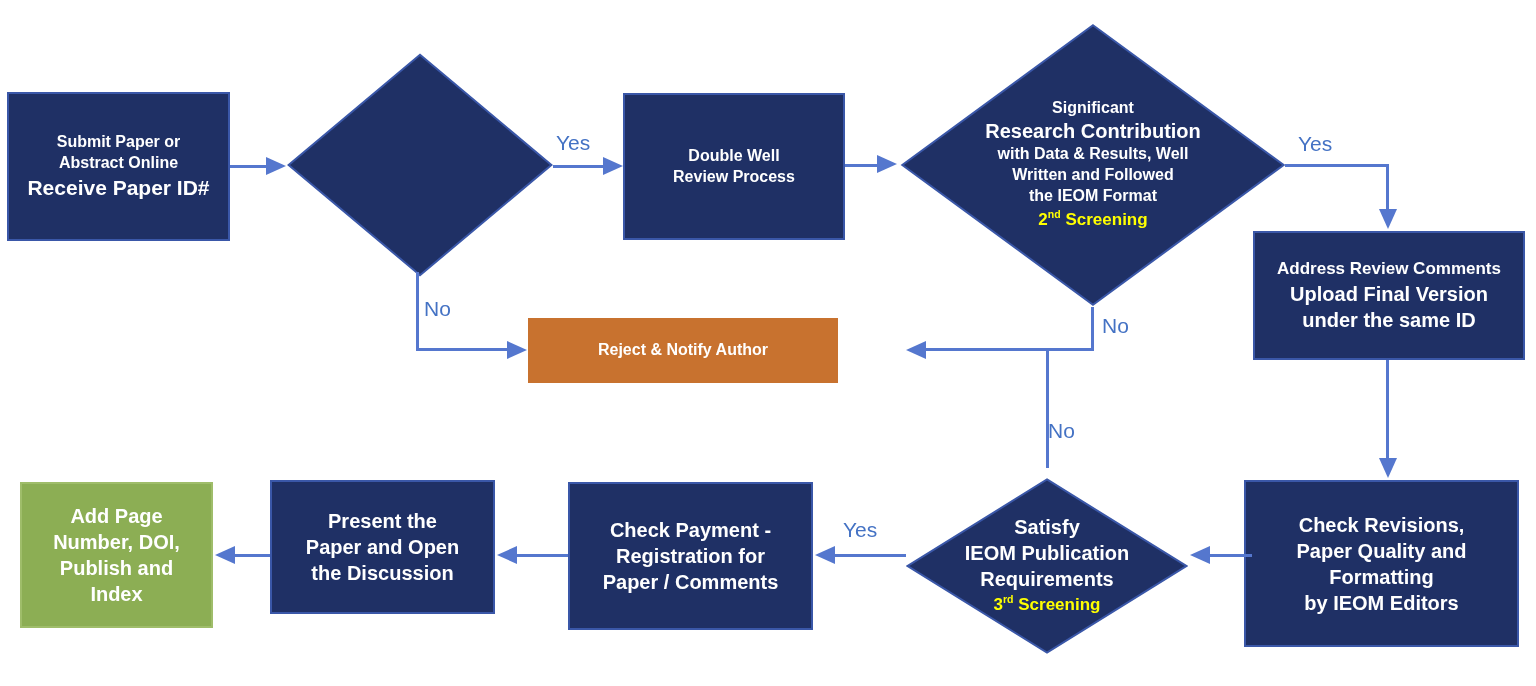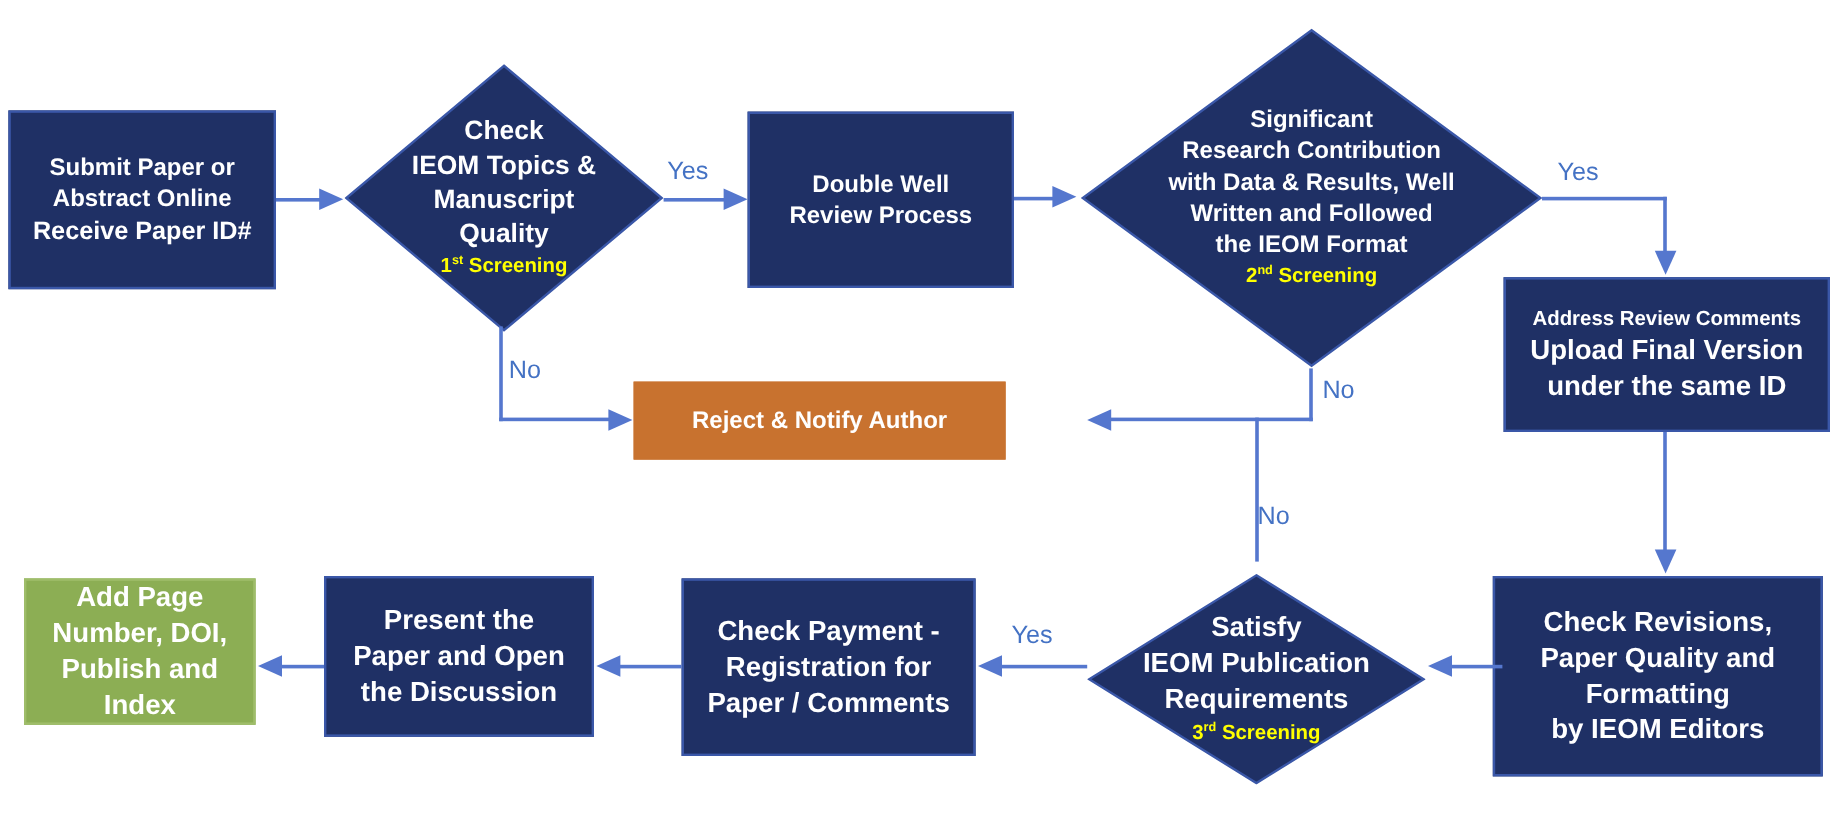--- a/index.html
+++ b/index.html
@@ -13,22 +13,22 @@
   .node{position:absolute; display:flex; flex-direction:column; align-items:center; justify-content:center; text-align:center; color:#ffffff; font-weight:700;}
   .rect{background:var(--navy); border:2px solid var(--navy-border);}
   .rect.orange{background:var(--orange); border:2px solid var(--orange);}
   .rect.green{background:var(--green); border:2px solid var(--green-border);}
 
   .diamond{background:transparent;}
   .dshape{position:absolute; left:0; top:0; width:100%; height:100%;}
   .dtext{position:relative; z-index:2; display:flex; flex-direction:column; align-items:center; justify-content:center;}
 
   .ln{line-height:1.30;}
-  .f24{font-size:20px;}
-  .f23{font-size:23px;}
+  .f24{font-size:16px;}
+  .f23{font-size:20px;}
   .f22{font-size:22px;}
   .f21{font-size:21px;}
   .f20{font-size:20px;text-align:center;}
   .f17{font-size:17px;}
   .screening{color:var(--yellow); font-size:17px; font-weight:700; line-height:1.5;}
   .screening .sup{vertical-align:super; font-size:0.62em;}
 
   .edge-label{position:absolute; color:var(--label); font-size:21px; font-weight:400;}
 
   .cl{position:absolute; background:var(--line);}
@@ -44,21 +44,21 @@
   #n-submit{left:7px; top:92px; width:223px; height:149px;}
   #n-check-topics{left:287px; top:53px; width:266px; height:224px;}
   #n-double-peer{left:623px; top:93px; width:222px; height:147px;}
   #n-significant{left:900px; top:23px; width:386px; height:284px;}
   #n-address{left:1253px; top:231px; width:272px; height:129px;}
   #n-reject{left:528px; top:318px; width:310px; height:65px;}
   #n-revisions{left:1244px; top:480px; width:275px; height:167px;}
   #n-satisfy{left:906px; top:478px; width:282px; height:176px;}
   #n-payment{left:568px; top:482px; width:245px; height:148px;}
   #n-present{left:270px; top:480px; width:225px; height:134px;}
-  #n-addpage{left:20px; top:482px; width:193px; height:122px;}
+  #n-addpage{left:20px; top:482px; width:193px; height:146px;}
 
   
   #l-yes1{left:556px; top:131px;}
   #l-yes2{left:1298px; top:132px;}
   #l-yes3{left:843px; top:518px;}
   #l-no1{left:424px; top:297px;}
   #l-no2{left:1102px; top:314px;}
   #l-no3{left:1048px; top:419px;}
 
   
@@ -97,27 +97,20 @@
   <div class="node rect" id="n-submit">
     <div class="ln f24">Submit Paper or</div>
     <div class="ln f24">Abstract Online</div>
     <div class="ln f21">Receive Paper ID#</div>
   </div>
 
   <div class="node diamond" id="n-check-topics">
     <svg class="dshape" viewBox="0 0 100 100" preserveAspectRatio="none">
       <polygon points="50,0.8 99.4,50 50,99.2 0.6,50" fill="#1f3065" stroke="#3a57a8" stroke-width="2" vector-effect="non-scaling-stroke"></polygon>
     </svg>
-    <div class="dtext">
-      <div class="ln f22">Check</div>
-      <div class="ln f22">IEOM Topics &amp;</div>
-      <div class="ln f22">Manuscript</div>
-      <div class="ln f22">Quality</div>
-      <div class="screening"><span>1</span><span class="sup">st</span><span> Screening</span></div>
-    </div>
   </div>
 
   <div class="node rect" id="n-double-peer">
     <div class="ln f24">Double Well</div>
     <div class="ln f24">Review Process</div>
   </div>
 
   <div class="node diamond" id="n-significant">
     <svg class="dshape" viewBox="0 0 100 100" preserveAspectRatio="none">
       <polygon points="50,0.8 99.4,50 50,99.2 0.6,50" fill="#1f3065" stroke="#3a57a8" stroke-width="2" vector-effect="non-scaling-stroke"></polygon>

